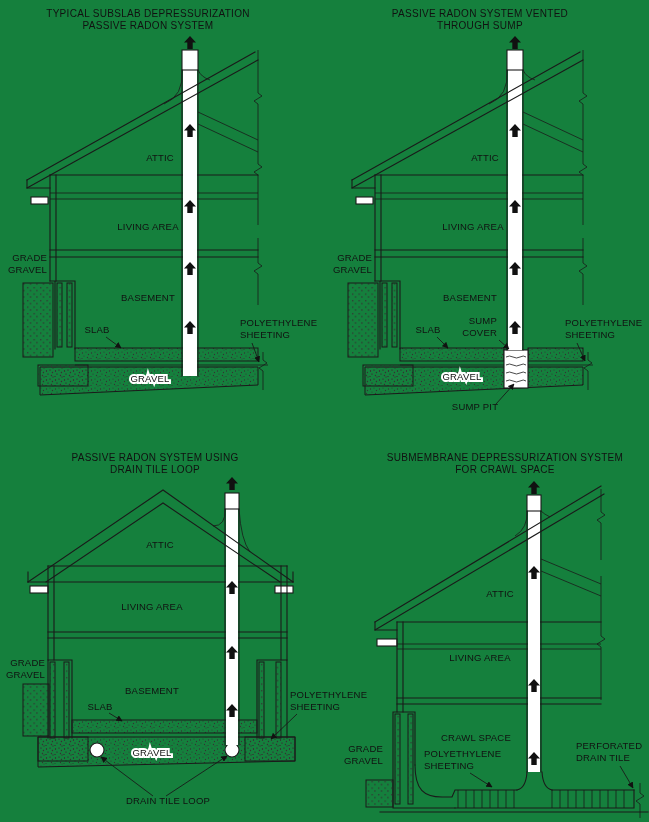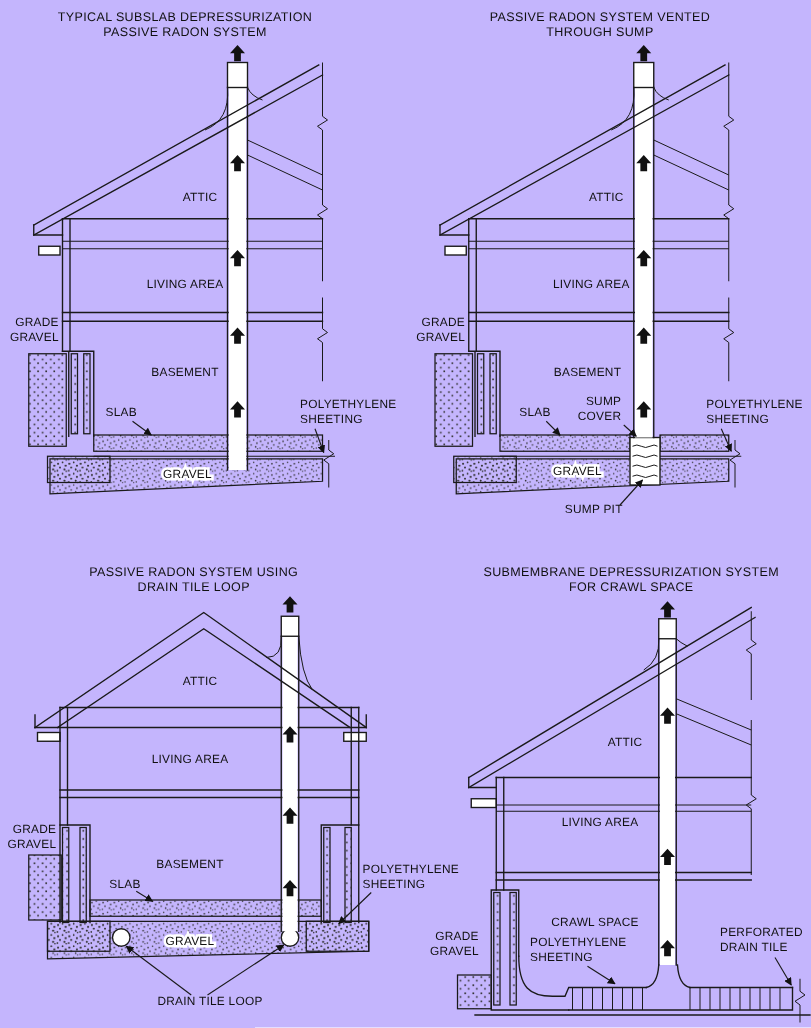--- a/index.html
+++ b/index.html
@@ -1,16 +1,16 @@
 <!DOCTYPE html>
 <html><head>
 <meta charset="utf-8">
 <style>
   html,body{margin:0;padding:0;background:#ffffff;}
-  .page{position:relative;width:649px;height:822px;background:#c4b5fd;overflow:hidden;}
+  .page{position:relative;width:649px;height:822px;background:#15803d;overflow:hidden;}
   svg{display:block;}
   .ln{stroke:#1a1a1a;stroke-width:1.1;fill:none;stroke-linecap:square;}
   .th{stroke:#1a1a1a;stroke-width:0.8;fill:none;}
   .stip{fill:url(#stip);stroke:#1a1a1a;stroke-width:1;}
   .gd{fill:url(#gdots);stroke:#1a1a1a;stroke-width:1;}
   .whs{fill:#fff;stroke:#1a1a1a;stroke-width:1.1;}
   .wh{fill:#fff;stroke:none;}
   .fa{fill:#111;stroke:none;}
   .lbl{font-family:"Liberation Sans",sans-serif;font-size:9.5px;fill:#111;letter-spacing:0.2px;}
   .ttl{font-family:"Liberation Sans",sans-serif;font-size:10px;fill:#111;letter-spacing:0.3px;}

